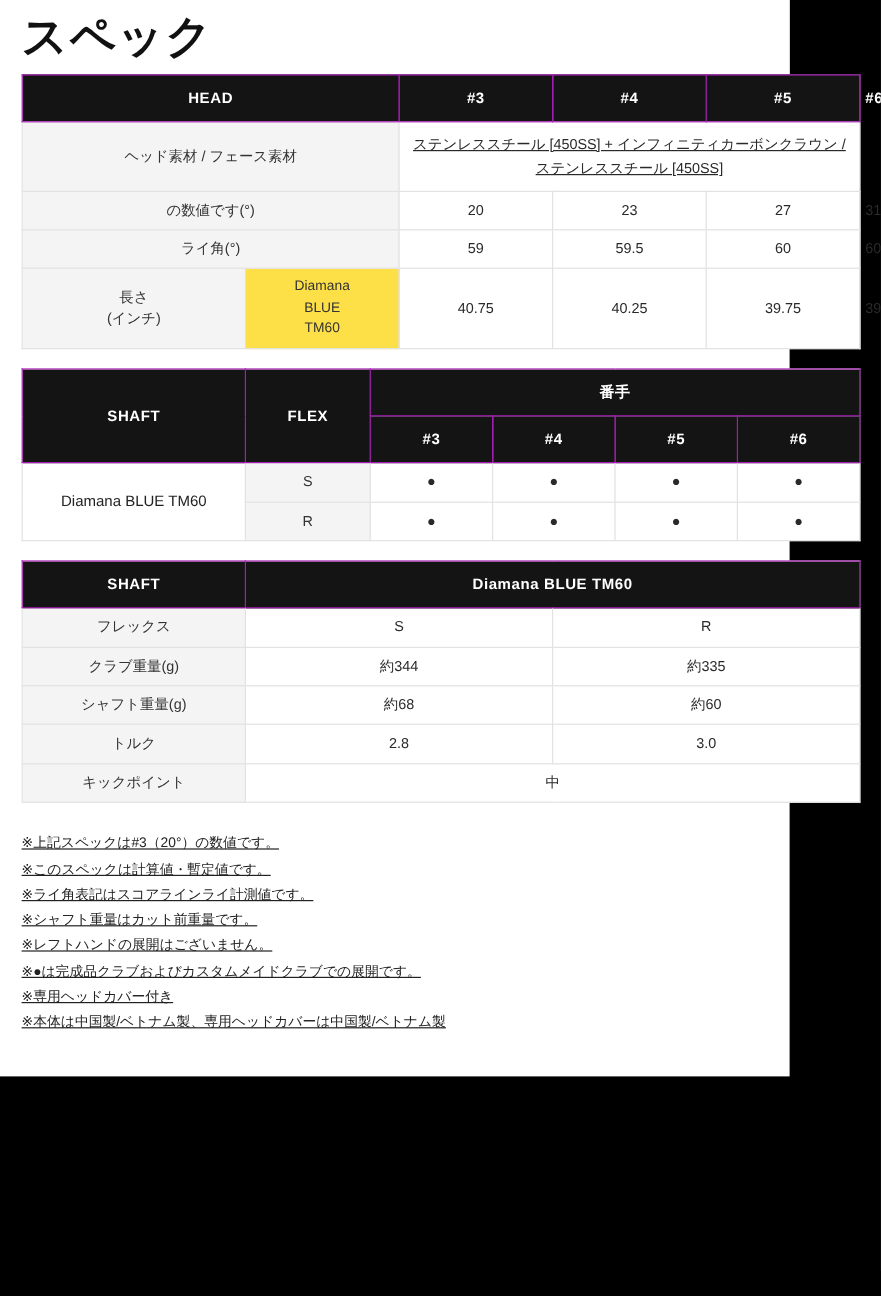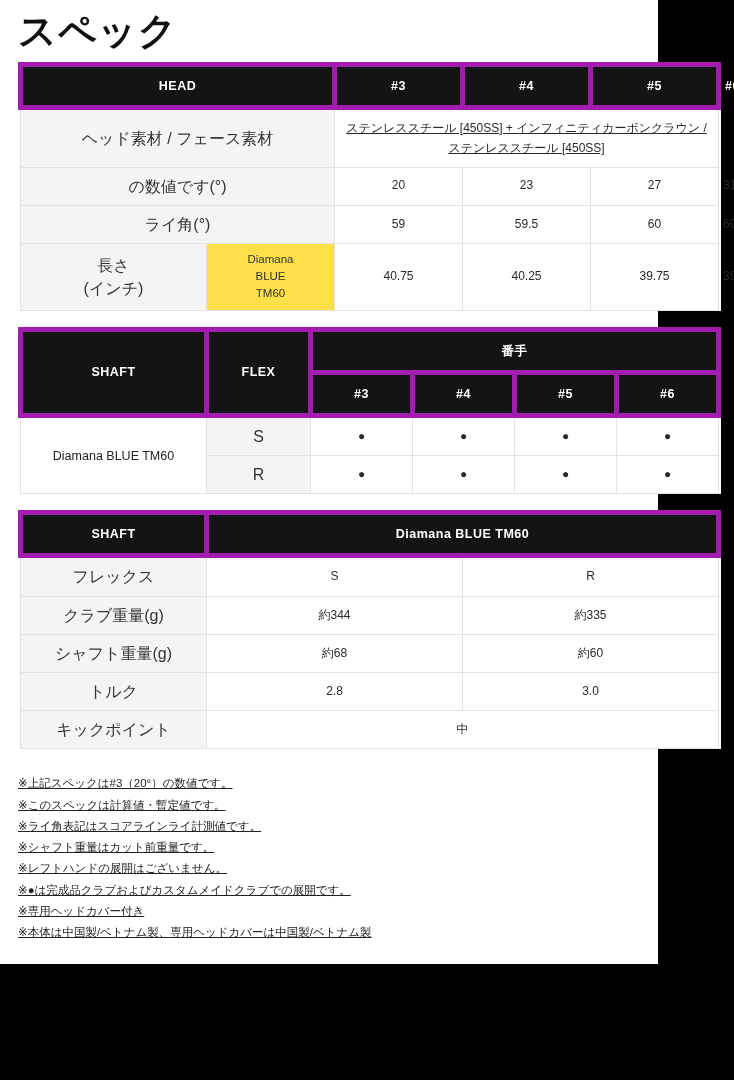--- a/index.html
+++ b/index.html
@@ -11,21 +11,21 @@
   body {
     width: 734px;
     min-height: 1080px;
     font-family: "Liberation Sans", "DejaVu Sans", sans-serif;
     color: #1a1a1a;
     position: relative;
   }
   .page {
     width: 658px;
     background: #ffffff;
-    padding: 0 0 6px 0;
+    padding: 0 0 20px 0;
   }
 
   
   .title-bar {
     padding: 10px 0 8px 18px;
     background: #ffffff;
   }
   .title-bar h1 {
     margin: 0;
     font-size: 38px;
@@ -55,28 +55,28 @@
     vertical-align: middle;
     line-height: 1.45;
     font-weight: normal;
     color: #2a2a2a;
   }
   table.spec thead th {
     background: #141414;
     color: #ffffff;
     font-weight: bold;
     font-size: 12.5px;
-    border: 5px solid #a21caf;
+    border: 1px solid #a21caf;
     padding: 10px 4px;
     letter-spacing: 0.5px;
   }
   table.spec td.rowhead {
     background: #f4f4f4;
     color: #333;
-    font-size: 16px;
+    font-size: 12px;
   }
   table.spec td.rowhead-sub {
     background: #fde047;
     color: #333;
     font-size: 11.5px;
     line-height: 1.5;
   }
   table.spec td.span-text {
     font-size: 12px;
     line-height: 1.7;

